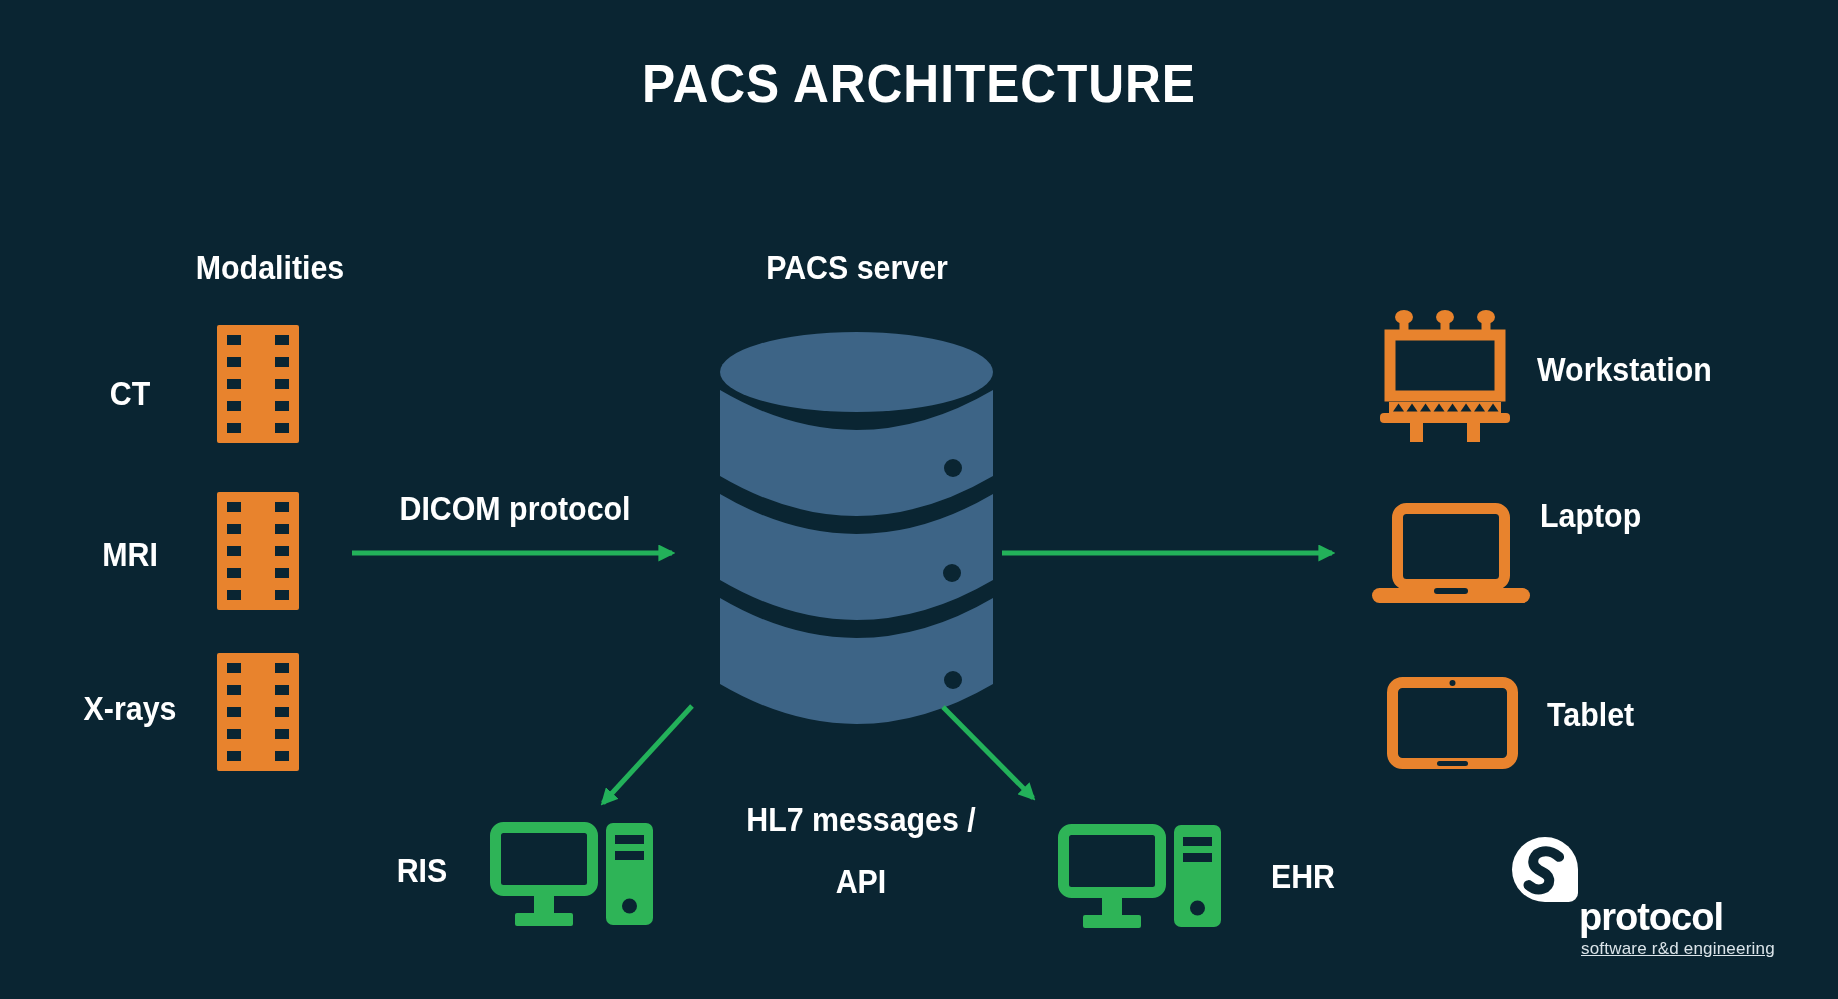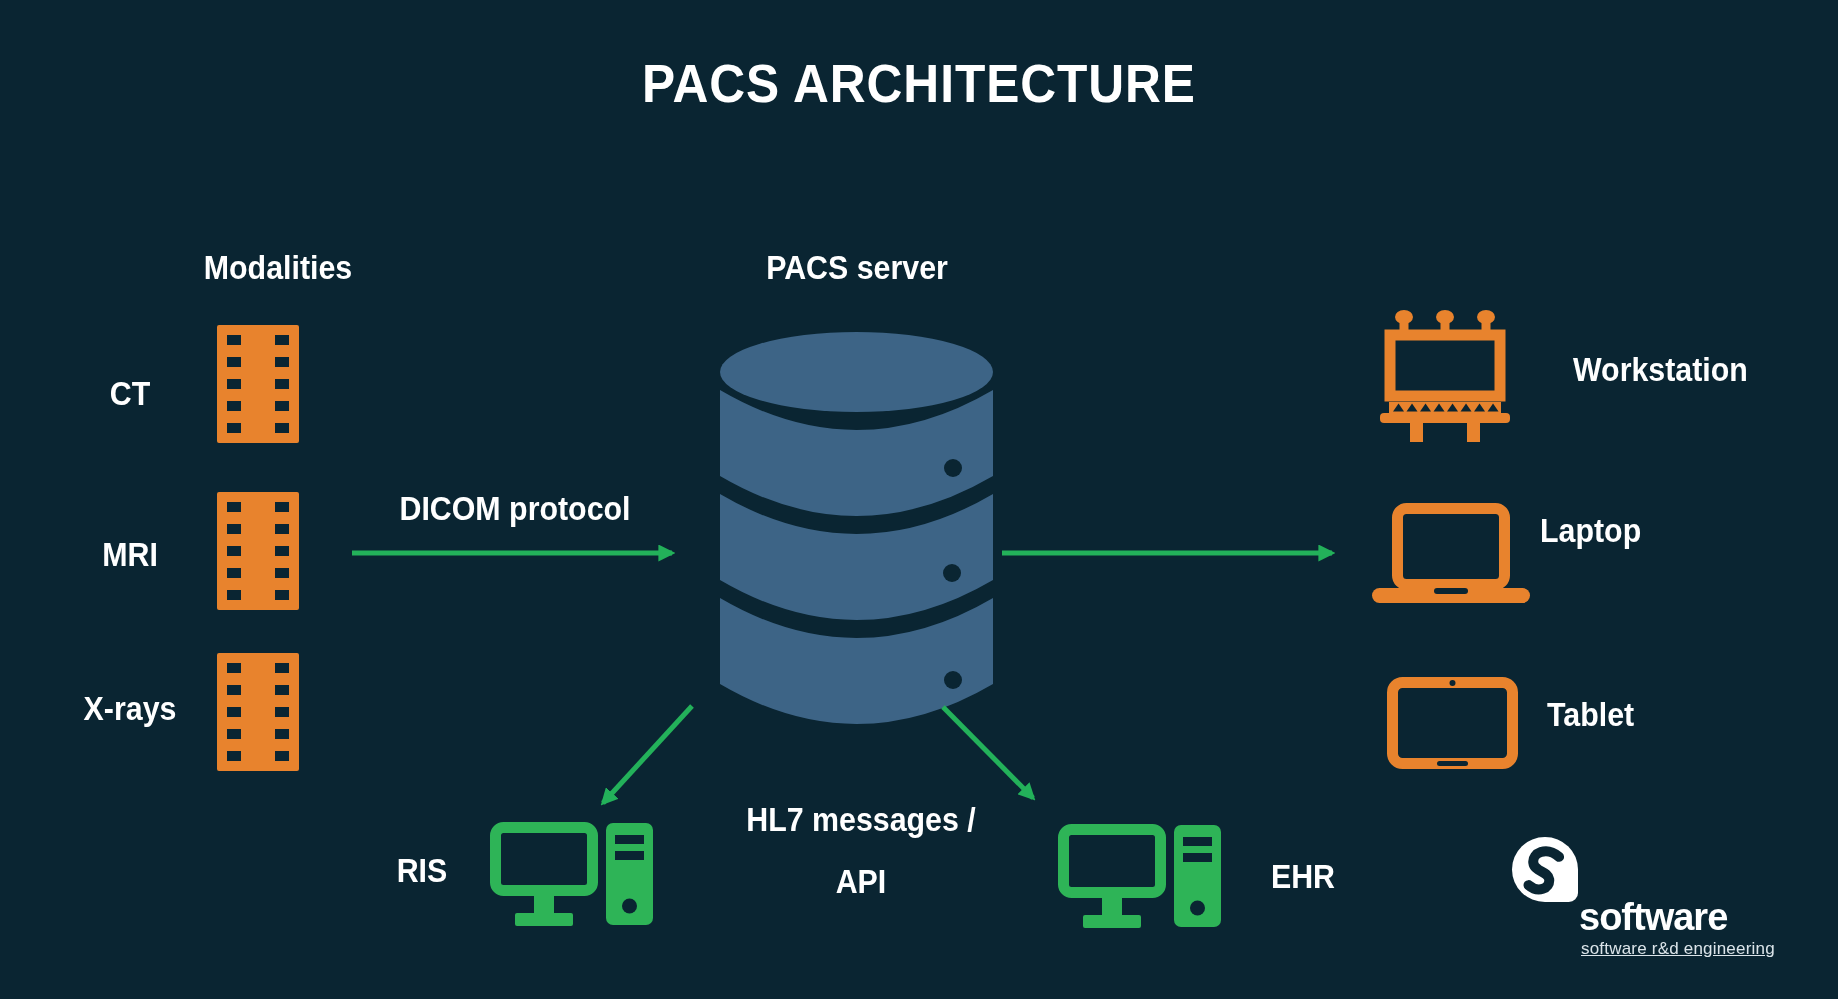--- a/index.html
+++ b/index.html
@@ -35,21 +35,21 @@
 </style>
 </head>
 <body>
 
 <div class="canvas">
 
   <div class="title">
     <span class="cond">PACS ARCHITECTURE</span>
   </div>
 
-  <div class="label center" style="left:158px;top:249px;width:240px;">
+  <div class="label center" style="left:150px;top:249px;width:240px;">
     <span class="cond" style="width:100%;">Modalities</span>
   </div>
 
   <div class="label center" style="left:50px;top:375px;width:160px;">
     <span class="cond" style="width:100%;">CT</span>
   </div>
   <div class="label center" style="left:50px;top:536px;width:160px;">
     <span class="cond" style="width:100%;">MRI</span>
   </div>
   <div class="label center" style="left:50px;top:690px;width:160px;">
@@ -160,30 +160,30 @@
       <polygon points="13,101.5 18.5,93.5 24,101.5"></polygon>
       <polygon points="26.5,101.5 32,93.5 37.5,101.5"></polygon>
       <polygon points="40,101.5 45.5,93.5 51,101.5"></polygon>
       <polygon points="53.5,101.5 59,93.5 64.5,101.5"></polygon>
       <polygon points="67,101.5 72.5,93.5 78,101.5"></polygon>
       <polygon points="80.5,101.5 86,93.5 91.5,101.5"></polygon>
       <polygon points="94,101.5 99.5,93.5 105,101.5"></polygon>
       <polygon points="107.5,101.5 113,93.5 118.5,101.5"></polygon>
     </g>
   </svg>
-  <div class="label" style="left:1573px;top:351px;text-align:right;">
+  <div class="label" style="left:1537px;top:351px;text-align:right;">
     <span class="cond-left">Workstation</span>
   </div>
 
   <svg class="abs" style="left:1372px;top:503px;" width="158" height="100" viewBox="0 0 158 100">
     <rect x="25.5" y="5.5" width="107" height="76" rx="9" fill="none" stroke="var(--orange)" stroke-width="11"></rect>
     <rect x="0" y="85" width="158" height="15" rx="7.5" fill="var(--orange)"></rect>
     <rect x="62" y="85" width="34" height="6" rx="3" fill="var(--background)"></rect>
   </svg>
-  <div class="label" style="left:1540px;top:512px;text-decoration:underline;">
+  <div class="label" style="left:1540px;top:497px;text-decoration:underline;">
     <span class="cond-left">Laptop</span>
   </div>
 
   <svg class="abs" style="left:1387px;top:677px;" width="131" height="92" viewBox="0 0 131 92">
     <rect x="5.5" y="5.5" width="120" height="81" rx="10" fill="none" stroke="var(--orange)" stroke-width="11"></rect>
     <circle cx="65.5" cy="6" r="3" fill="var(--background)"></circle>
     <rect x="50" y="84" width="31" height="5" rx="2.5" fill="var(--background)"></rect>
   </svg>
   <div class="label" style="left:1547px;top:696px;">
     <span class="cond-left">Tablet</span>
@@ -213,16 +213,16 @@
   </svg>
   <div class="label center" style="left:1253px;top:858px;width:100px;">
     <span class="cond" style="width:100%;">EHR</span>
   </div>
 
   <div class="logo-mark">
     <svg width="66" height="65" viewBox="0 0 66 65">
       <path d="M44,17 C29,9 17,19 20,28 C23,37 36,33 39,41 C42,50 31,57 20,51" fill="none" stroke="var(--background)" stroke-width="10" stroke-linecap="round" transform="rotate(12 32 33)"></path>
     </svg>
   </div>
-  <div class="logo-name">software</div>
+  <div class="logo-name">protocol</div>
   <div class="logo-tagline">software r&amp;d engineering</div>
 
 </div>
 
 </body></html>

